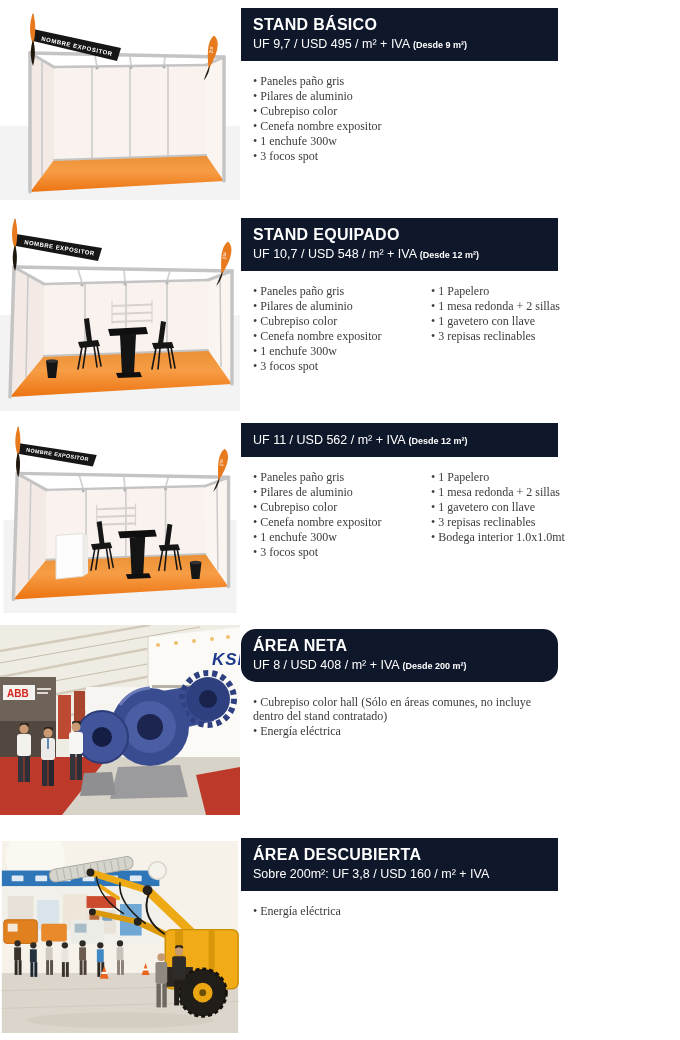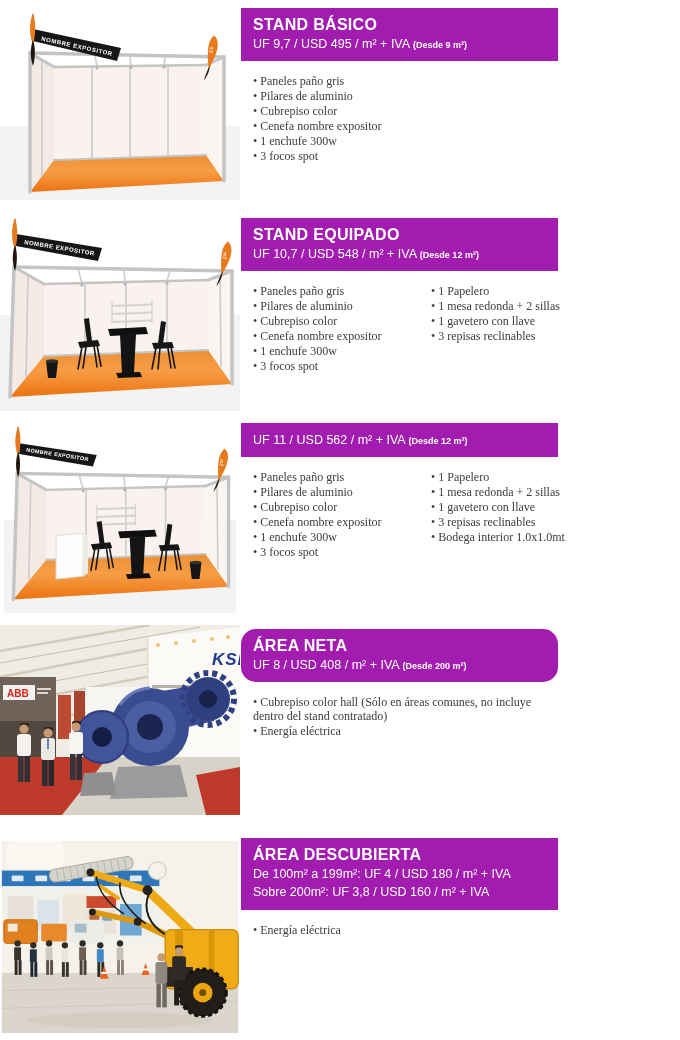--- a/index.html
+++ b/index.html
@@ -2,21 +2,21 @@
 <html><head>
 <meta charset="utf-8">
 <style>
   html,body{margin:0;padding:0;background:#ffffff;}
   .page{position:relative;width:680px;height:1040px;background:#ffffff;overflow:hidden;
         font-family:"Liberation Sans",sans-serif;}
   .card{position:absolute;left:0;width:680px;}
   .media{position:absolute;left:0;top:0;width:240px;line-height:0;}
   .media svg{display:block;}
   .content{position:absolute;left:241px;top:0;width:317px;}
-  .band{background:#a21caf;color:#ffffff;padding:7px 12px 9px 12px;}
+  .band{background:#0f172a;color:#ffffff;padding:7px 12px 9px 12px;}
   .band h2{margin:0;font-size:16px;font-weight:700;letter-spacing:.3px;line-height:1.2;}
   .price{font-size:12.5px;line-height:1.3;margin-top:2px;white-space:nowrap;}
   .price .note{font-size:9px;font-weight:bold;}
   .cols{display:flex;}
   .features{list-style:none;margin:13px 0 0 0;padding:0 0 0 12px;
             font-size:12px;color:#3c3c3b;line-height:14px;font-family:Liberation Serif, serif;}
   .features li::before{content:"\2022\00a0";}
   .features li{margin:0 0 1px 0;}
   .col-left{width:154px;flex:0 0 auto;}
   .col-right{width:150px;flex:0 0 auto;margin-left:12px;}
@@ -589,21 +589,20 @@
               <rect x="156" y="123" width="12" height="22" rx="2" fill="#8e8880"></rect>
               <rect x="157" y="145" width="4.5" height="24" fill="#6e6860"></rect>
               <rect x="163" y="145" width="4.5" height="24" fill="#6e6860"></rect>
             </g>
         </g>
       </svg>
     </div>
     <div class="content">
       <header class="band">
         <h2>ÁREA DESCUBIERTA</h2>
-        <div class="price"><span>De 100m² a 199m²: UF 4 / USD 180 / m² + IVA</span></div>
         <div class="price"><span>Sobre 200m²: UF 3,8 / USD 160 / m² + IVA</span></div>
       </header>
       <div class="cols">
         <ul class="features wide">
           <li>Energía eléctrica</li>
         </ul>
       </div>
     </div>
   </section>
 

